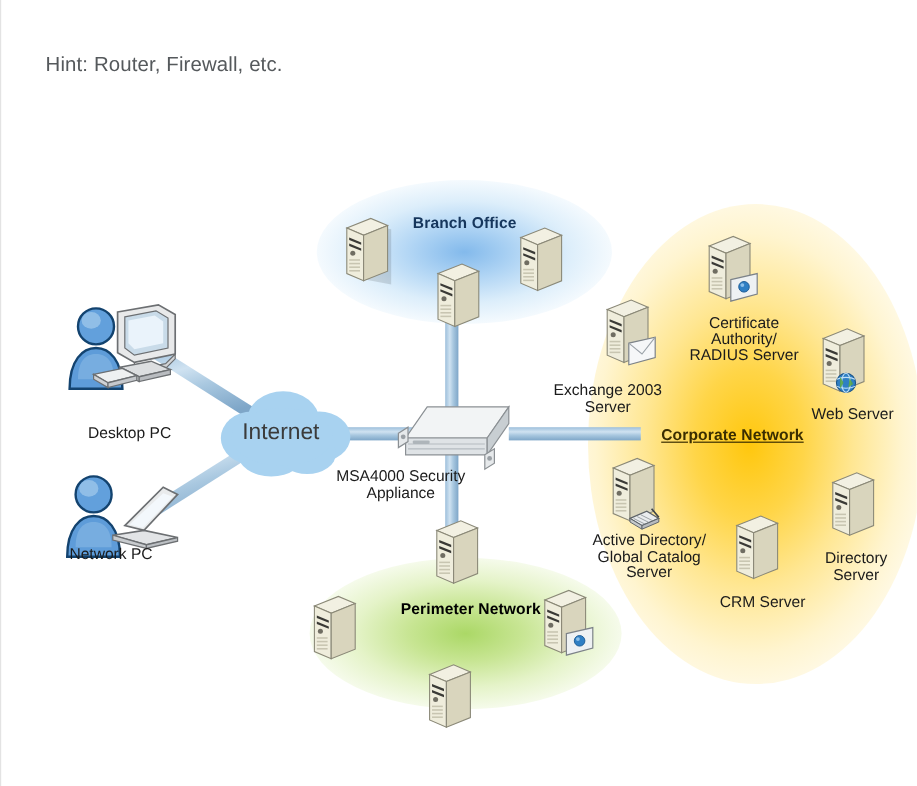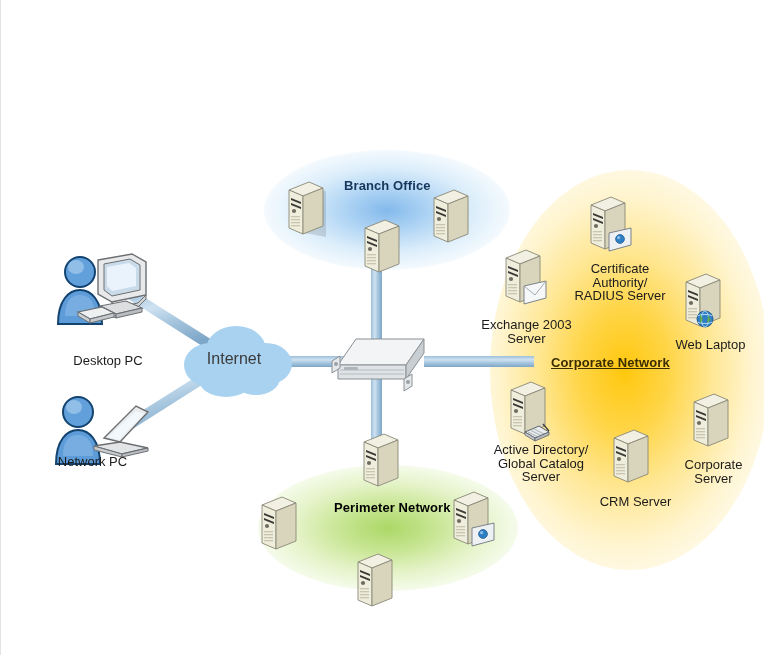--- a/index.html
+++ b/index.html
@@ -67,29 +67,30 @@
   .cap{
     position:absolute;font-size:13px;color:#1b1b1b;
     text-align:center;line-height:13.5px;white-space:pre-line;
   }
 
   
   .node{position:absolute;}
   svg{display:block;overflow:visible;}
   .internet-text{
     position:absolute;left:186px;top:210px;width:96px;
-    text-align:center;font-size:16px;color:#3b3b3b;
+    text-align:center;font-size:19px;color:#3b3b3b;
   }
 </style>
 </head>
 <body>
 
 <div class="page-border-left"></div>
 
 <div class="question-block">
+  <p class="q-line hint">Hint: Router, Firewall, etc.</p>
 </div>
 
 <div class="diagram">
 
   <div class="glow glow-branch"></div>
   <div class="glow glow-corporate"></div>
   <div class="glow glow-perimeter"></div>
 
   <svg class="link" style="left:0;top:0;width:764px;height:500px;">
     <defs>
@@ -192,20 +193,22 @@
 
     <line x1="14" y1="35" x2="78" y2="35" stroke="#b5bbc0" stroke-width="1"></line>
     <line x1="14" y1="39" x2="78" y2="39" stroke="#b5bbc0" stroke-width="1"></line>
 
     <polygon points="6,26 14,21 14,33 6,38" fill="#e6e9eb" stroke="#8b9094" stroke-width="1"></polygon>
     <polygon points="78,44 86,39 86,51 78,56" fill="#e6e9eb" stroke="#8b9094" stroke-width="1"></polygon>
     <circle cx="10" cy="29" r="2" fill="#9aa0a5"></circle>
     <circle cx="82" cy="47" r="2" fill="#9aa0a5"></circle>
     <rect x="18" y="32" width="14" height="3" rx="1" fill="#aeb5ba"></rect>
   </svg>
+  <div class="cap" style="left:274px;top:250px;width:120px;">MSA4000 Security
+Appliance</div>
 
   <svg class="node" style="left:283px;top:40px;width:46px;height:60px;" viewBox="0 0 46 60">
     <polygon points="18,50 40,54 40,8 18,4" fill="#000" opacity=".12" transform="translate(3,3)"></polygon>
     <polygon points="6,10 26,2 40,8 20,16" fill="#f2f0e2" stroke="#8a8877" stroke-width=".9"></polygon>
     <polygon points="6,10 20,16 20,54 6,48" fill="#efeddc" stroke="#8a8877" stroke-width=".9"></polygon>
     <polygon points="20,16 40,8 40,46 20,54" fill="#d9d5bd" stroke="#8a8877" stroke-width=".9"></polygon>
     <path d="M8 18 L18 22 L18 24 L8 20 Z" fill="#3a3a36"></path>
     <path d="M8 23 L18 27 L18 29 L8 25 Z" fill="#3a3a36"></path>
     <circle cx="11" cy="31" r="2.1" fill="#6f6d62"></circle>
     <g fill="#c8c5b1">
@@ -283,21 +286,21 @@
       <rect x="8" y="36" width="9" height="1.3"></rect>
         <rect x="8" y="39" width="9" height="1.3"></rect>
       <rect x="8" y="42" width="9" height="1.3"></rect>
         <rect x="8" y="45" width="9" height="1.3"></rect>
     </g>
     <g>
       <polygon points="24,38 46,33 46,50 24,56" fill="#f6f7f8" stroke="#7c8288" stroke-width="1"></polygon>
       <polyline points="24,38 35,47 46,33" fill="none" stroke="#9aa1a7" stroke-width=".9"></polyline>
     </g>
   </svg>
-  <div class="cap" style="left:474px;top:178px;width:105px;">Exchange 2003
+  <div class="cap" style="left:454px;top:178px;width:105px;">Exchange 2003
 Server</div>
 
   <svg class="node" style="left:680px;top:132px;width:62px;height:66px;" viewBox="0 0 62 66">
     <polygon points="6,10 26,2 40,8 20,16" fill="#f2f0e2" stroke="#8a8877" stroke-width=".9"></polygon>
     <polygon points="6,10 20,16 20,54 6,48" fill="#efeddc" stroke="#8a8877" stroke-width=".9"></polygon>
     <polygon points="20,16 40,8 40,46 20,54" fill="#d9d5bd" stroke="#8a8877" stroke-width=".9"></polygon>
     <path d="M8 18 L18 22 L18 24 L8 20 Z" fill="#3a3a36"></path>
     <path d="M8 23 L18 27 L18 29 L8 25 Z" fill="#3a3a36"></path>
     <circle cx="11" cy="31" r="2.1" fill="#6f6d62"></circle>
     <g fill="#c8c5b1">
@@ -308,21 +311,21 @@
     </g>
     <g>
       <circle cx="25" cy="47" r="8" fill="#2f7fc4" stroke="#1b5489" stroke-width=".9"></circle>
       <path d="M17.5 44 C21 42 29 42 32.5 44" fill="none" stroke="#bfe0f7" stroke-width=".9"></path>
       <path d="M17.5 50 C21 52 29 52 32.5 50" fill="none" stroke="#bfe0f7" stroke-width=".9"></path>
       <ellipse cx="25" cy="47" rx="3.6" ry="8" fill="none" stroke="#bfe0f7" stroke-width=".9"></ellipse>
       <path d="M20 42 L23 47 L20 52 Z" fill="#5aa64a" opacity=".9"></path>
       <path d="M28 43 L31 48 L27 51 Z" fill="#5aa64a" opacity=".9"></path>
     </g>
   </svg>
-  <div class="cap" style="left:663px;top:198px;width:95px;">Web Laptop</div>
+  <div class="cap" style="left:663px;top:198px;width:95px;">Web Server</div>
 
   <svg class="node" style="left:505px;top:240px;width:62px;height:66px;" viewBox="0 0 62 66">
     <polygon points="6,10 26,2 40,8 20,16" fill="#f2f0e2" stroke="#8a8877" stroke-width=".9"></polygon>
     <polygon points="6,10 20,16 20,54 6,48" fill="#efeddc" stroke="#8a8877" stroke-width=".9"></polygon>
     <polygon points="20,16 40,8 40,46 20,54" fill="#d9d5bd" stroke="#8a8877" stroke-width=".9"></polygon>
     <path d="M8 18 L18 22 L18 24 L8 20 Z" fill="#3a3a36"></path>
     <path d="M8 23 L18 27 L18 29 L8 25 Z" fill="#3a3a36"></path>
     <circle cx="11" cy="31" r="2.1" fill="#6f6d62"></circle>
     <g fill="#c8c5b1">
       <rect x="8" y="36" width="9" height="1.3"></rect>
@@ -369,21 +372,21 @@
     <path d="M8 18 L18 22 L18 24 L8 20 Z" fill="#3a3a36"></path>
     <path d="M8 23 L18 27 L18 29 L8 25 Z" fill="#3a3a36"></path>
     <circle cx="11" cy="31" r="2.1" fill="#6f6d62"></circle>
     <g fill="#c8c5b1">
       <rect x="8" y="36" width="9" height="1.3"></rect>
         <rect x="8" y="39" width="9" height="1.3"></rect>
       <rect x="8" y="42" width="9" height="1.3"></rect>
         <rect x="8" y="45" width="9" height="1.3"></rect>
     </g>
   </svg>
-  <div class="cap" style="left:666px;top:318px;width:95px;">Corporate
+  <div class="cap" style="left:666px;top:318px;width:95px;">Directory
 Server</div>
 
   <div class="zone-label corporate">Corporate Network</div>
 
   <svg class="node" style="left:358px;top:292px;width:46px;height:60px;" viewBox="0 0 46 60">
     <polygon points="6,10 26,2 40,8 20,16" fill="#f2f0e2" stroke="#8a8877" stroke-width=".9"></polygon>
     <polygon points="6,10 20,16 20,54 6,48" fill="#efeddc" stroke="#8a8877" stroke-width=".9"></polygon>
     <polygon points="20,16 40,8 40,46 20,54" fill="#d9d5bd" stroke="#8a8877" stroke-width=".9"></polygon>
     <path d="M8 18 L18 22 L18 24 L8 20 Z" fill="#3a3a36"></path>
     <path d="M8 23 L18 27 L18 29 L8 25 Z" fill="#3a3a36"></path>

